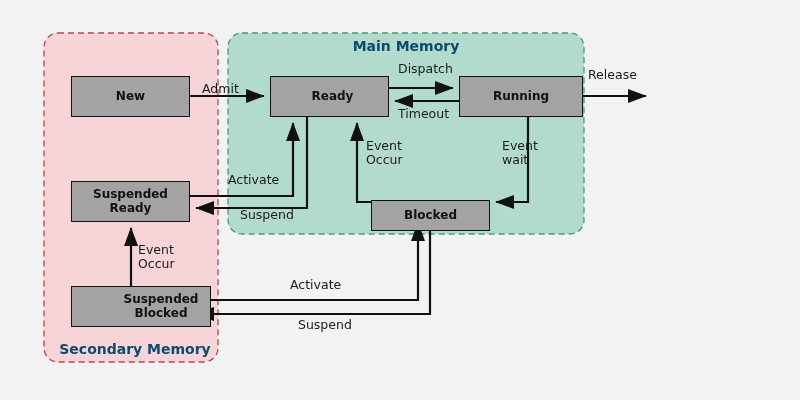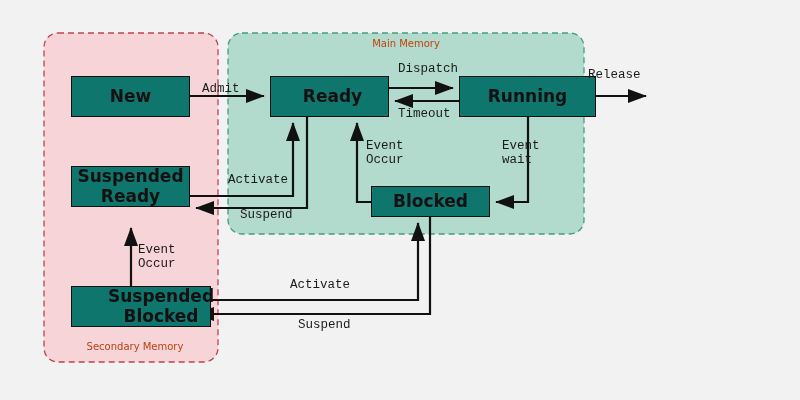--- a/index.html
+++ b/index.html
@@ -17,49 +17,48 @@
   }
   svg.layer {
     position: absolute;
     left: 0;
     top: 0;
     width: 800px;
     height: 400px;
   }
   .region-label {
     position: absolute;
-    font-size: 10px;
-    font-weight: normal;
-    color: #c2410c;
+    font-size: 14px;
+    font-weight: bold;
+    color: #0c4a6e;
     white-space: nowrap;
     text-align: center;
   }
   .node {
     position: absolute;
-    background: #0f766e;
+    background: #a3a3a3;
     border: 1.6px solid #111111;
     box-sizing: border-box;
     display: flex;
     align-items: center;
     justify-content: center;
     text-align: center;
-    font-size: 17px;
+    font-size: 12px;
     font-weight: bold;
     color: #111111;
     line-height: 1.15;
     z-index: 5;
   }
   .edge-label {
     position: absolute;
     font-size: 12.5px;
     color: #1a1a1a;
     white-space: pre-line;
     line-height: 1.15;
     z-index: 6;
-    font-family: Liberation Mono, monospace;
   }
 </style>
 </head>
 <body>
 
 <div id="canvas">
 
   <svg class="layer">
     <rect x="44" y="33" width="174" height="329" rx="14" ry="14" fill="#f7d4d8" stroke="#c2414b" stroke-width="1.3" stroke-dasharray="6,4"></rect>
     <rect x="228" y="33" width="356" height="201" rx="14" ry="14" fill="#b2dbcd" stroke="#3f9e7f" stroke-width="1.3" stroke-dasharray="6,4"></rect>
@@ -94,27 +93,27 @@
       <path d="M190,300 L418,300 L418,223"></path>
 
       <path d="M430,217 L430,314 L196,314"></path>
     </g>
   </svg>
 
   <div class="region-label" style="left:228px; top:38px; width:356px;">Main Memory</div>
   <div class="region-label" style="left:48px; top:341px; width:174px;">Secondary Memory</div>
 
   <div class="node" style="left:71px; top:76px; width:119px; height:41px;">New</div>
-  <div class="node" style="left:71px; top:166px; width:119px; height:41px;">Suspended
+  <div class="node" style="left:71px; top:181px; width:119px; height:41px;">Suspended
 Ready</div>
   <div class="node" style="left:71px; top:286px; width:140px; height:41px;padding-left:40px;">Suspended
 Blocked</div>
   <div class="node" style="left:270px; top:76px; width:119px; height:41px;padding-left:6px;">Ready</div>
-  <div class="node" style="left:459px; top:76px; width:137px; height:41px;">Running</div>
-  <div class="node" style="left:371px; top:186px; width:119px; height:31px;">Blocked</div>
+  <div class="node" style="left:459px; top:76px; width:124px; height:41px;">Running</div>
+  <div class="node" style="left:371px; top:200px; width:119px; height:31px;">Blocked</div>
 
   <div class="edge-label" style="left:202px; top:82px;">Admit</div>
   <div class="edge-label" style="left:398px; top:62px;">Dispatch</div>
   <div class="edge-label" style="left:398px; top:107px;">Timeout</div>
   <div class="edge-label" style="left:588px; top:68px;">Release</div>
   <div class="edge-label" style="left:502px; top:139px;">Event
 wait</div>
   <div class="edge-label" style="left:366px; top:139px;">Event
 Occur</div>
   <div class="edge-label" style="left:228px; top:173px;">Activate</div>

